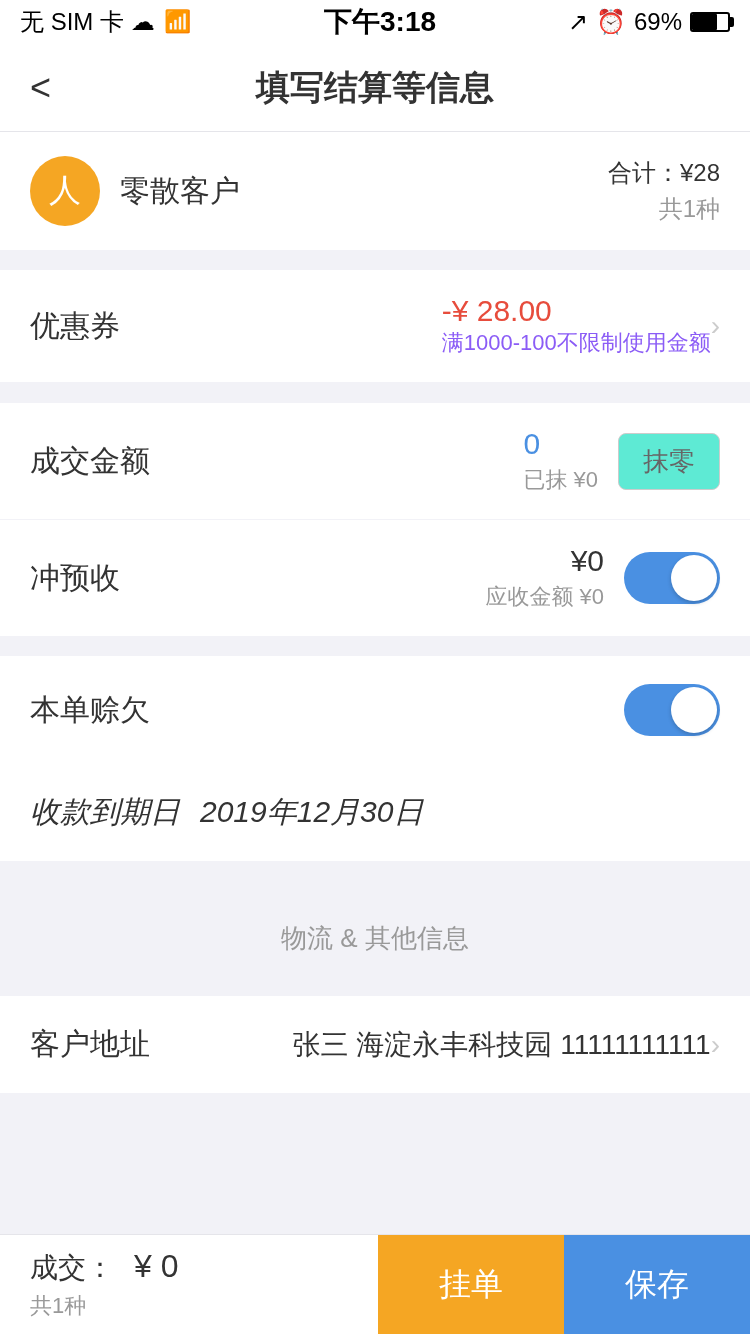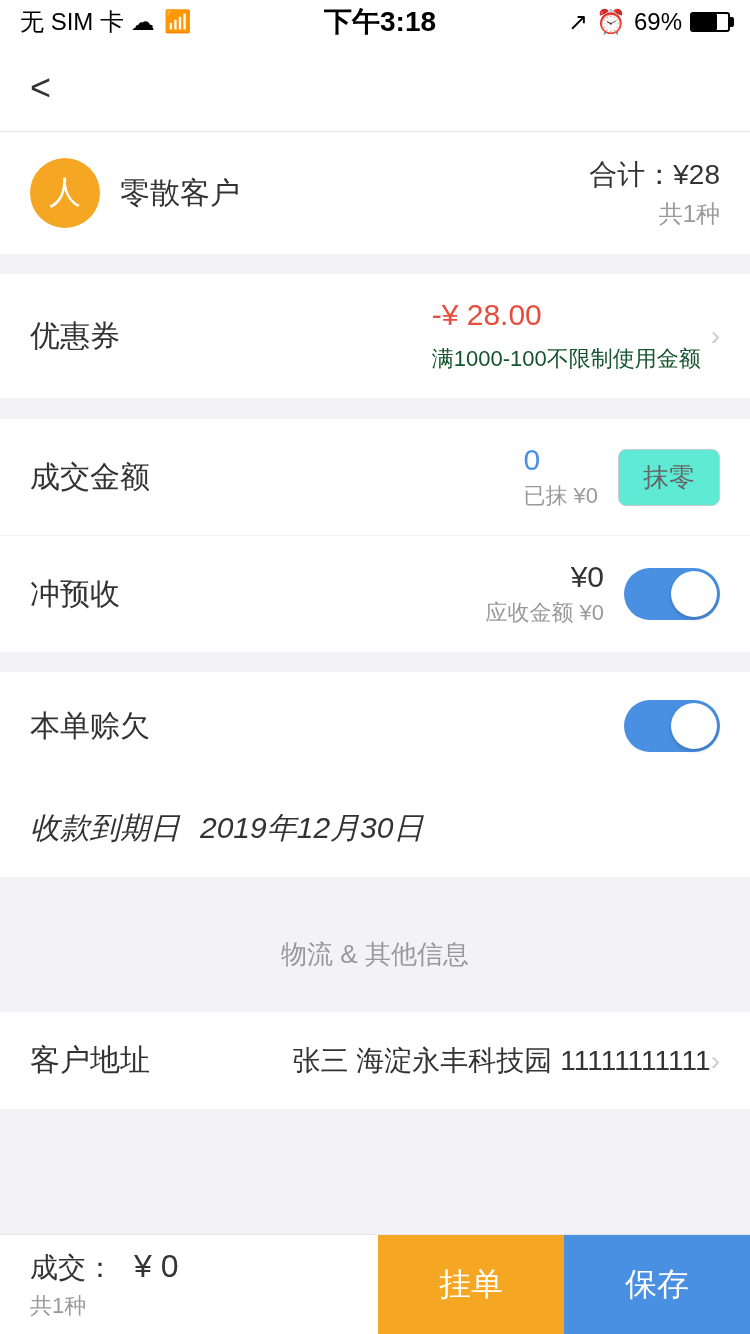--- a/index.html
+++ b/index.html
@@ -98,36 +98,36 @@
     .avatar {
       width: 70px; height: 70px;
       background: #f5a623;
       border-radius: 50%;
       display: flex; align-items: center; justify-content: center;
       color: #fff;
       font-size: 32px;
     }
     .customer-name { font-size: 30px; color: #333; }
     .customer-right { text-align: right; }
-    .total-amount { font-size: 28px; font-weight: 500; color: #333; }
+    .total-amount { font-size: 24px; font-weight: 500; color: #333; }
     .total-count { font-size: 24px; color: #999; margin-top: 4px; }
 
     
     .coupon-row {
       padding: 24px 30px;
       display: flex;
       align-items: center;
       justify-content: space-between;
       background: #fff;
       border-bottom: 1px solid #f2f2f7;
     }
     .coupon-label { font-size: 30px; color: #333; }
-    .coupon-right { display: flex; align-items: center; gap: 10px; }
+    .coupon-right { display: flex; align-items: center; }
     .coupon-amount { font-size: 30px; color: #e74c3c; font-weight: 500; }
-    .coupon-desc { font-size: 22px; color: #14532d; text-align: right; margin-top: 12px; }
+    .coupon-desc { font-size: 22px; color: #8b5cf6; text-align: right; margin-top: 0; }
     .chevron { font-size: 28px; color: #ccc; }
 
     
     .amount-section { background: #fff; margin-bottom: 20px; }
     .amount-row {
       padding: 24px 30px;
       display: flex;
       align-items: center;
       justify-content: space-between;
       border-bottom: 1px solid #f2f2f7;
@@ -302,20 +302,21 @@
     <span>⏰</span>
     <span>69%</span>
     <span class="battery-icon">
       <span class="battery-fill"></span>
     </span>
   </div>
 </div>
 
 <div class="nav-bar">
   <span class="nav-back">&lt;</span>
+  <span class="nav-title">填写结算等信息</span>
 </div>
 
 <div class="page-content">
 
   <div class="customer-row">
     <div class="customer-left">
       <div class="avatar">人</div>
       <span class="customer-name">零散客户</span>
     </div>
     <div class="customer-right">

